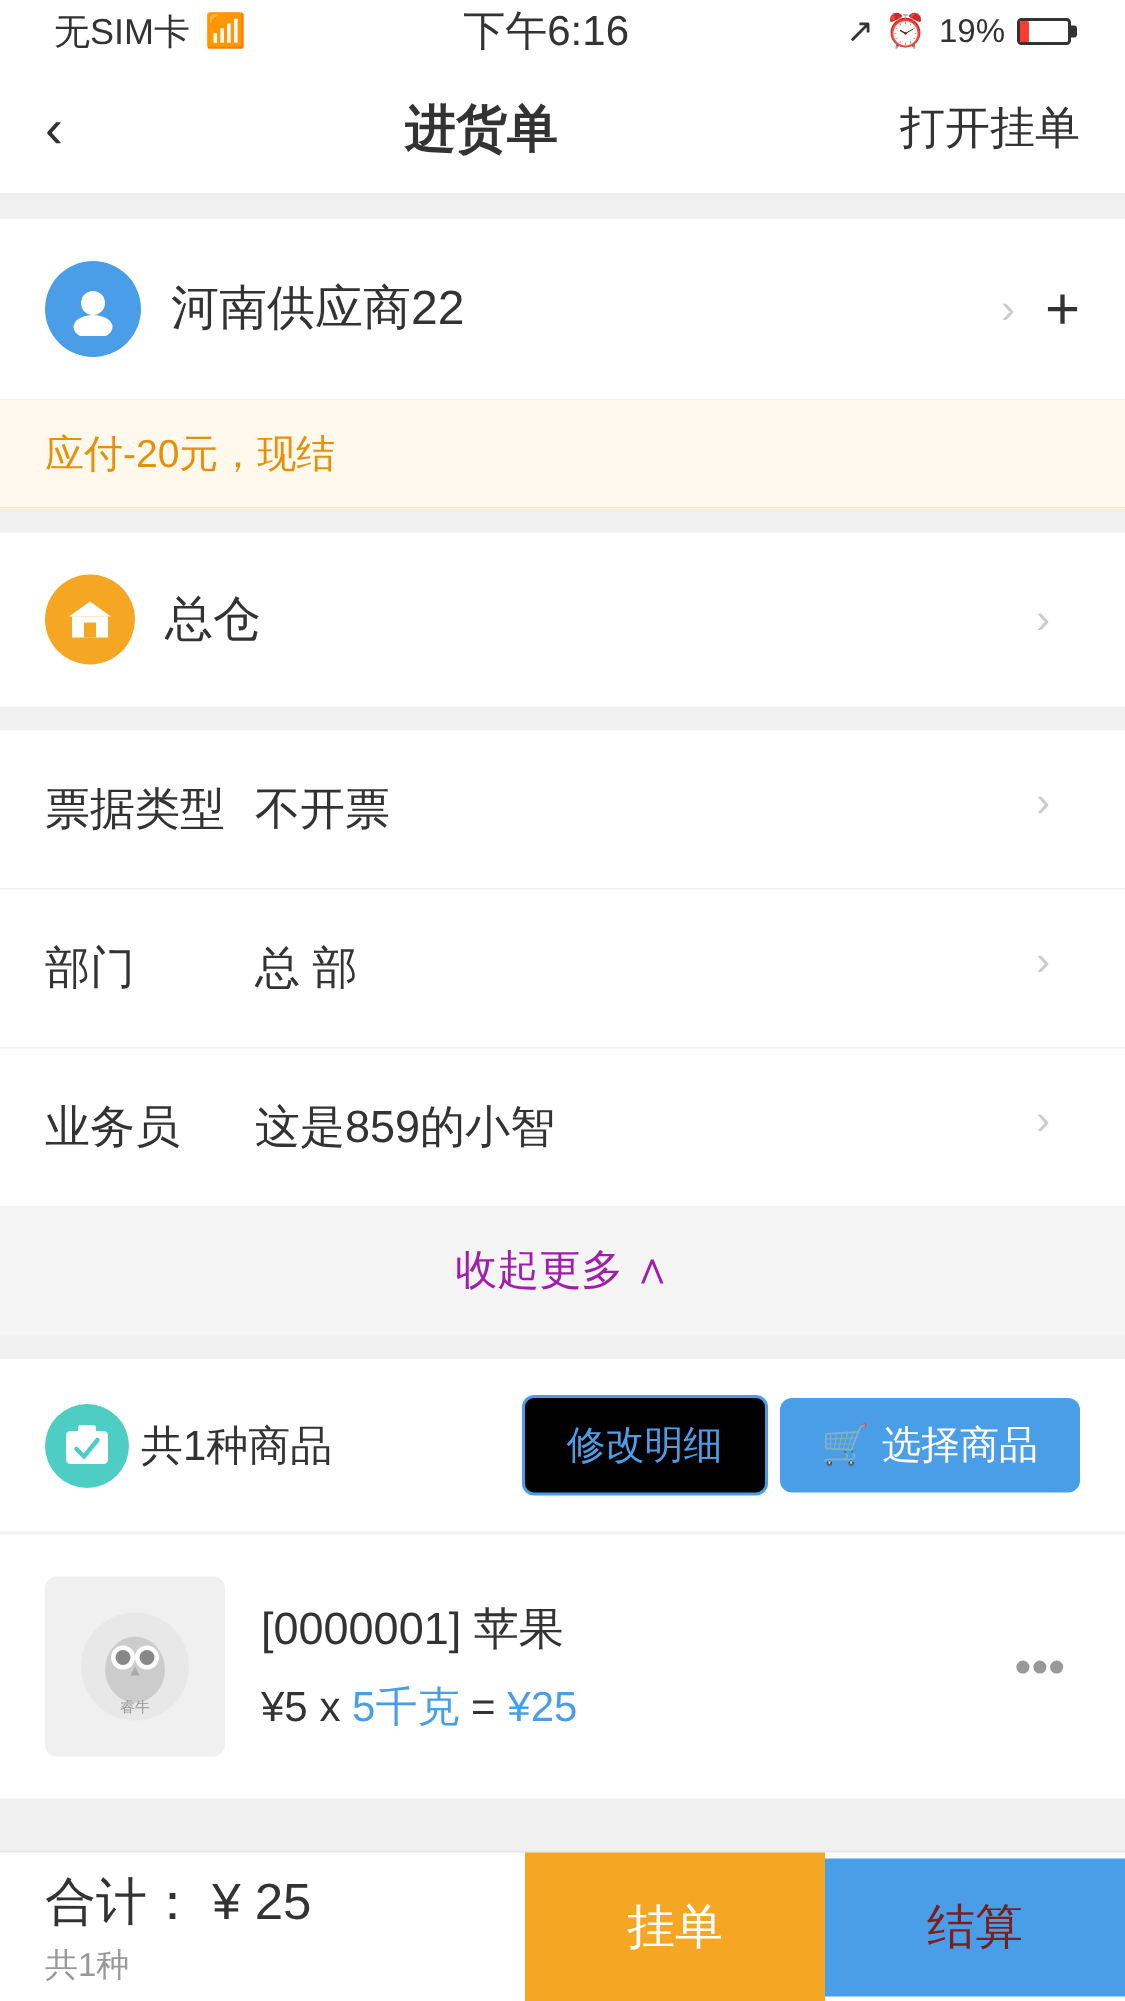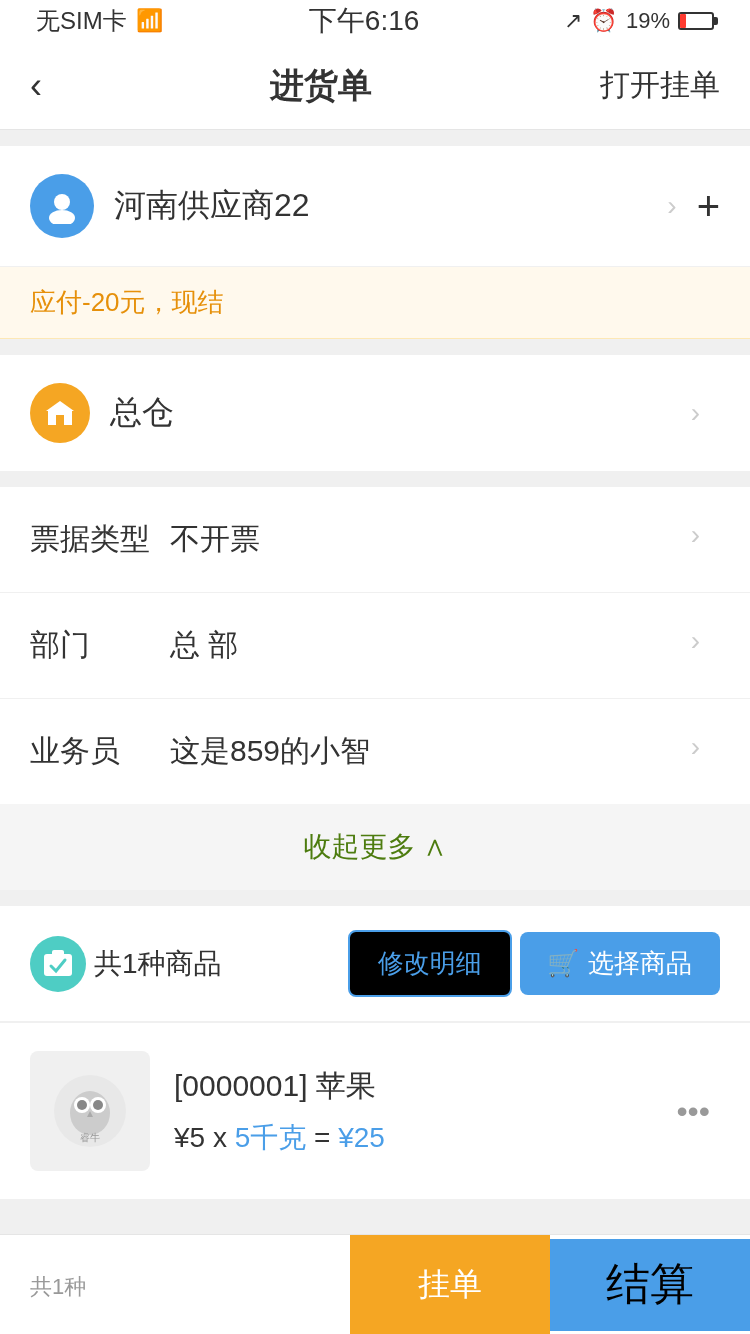--- a/index.html
+++ b/index.html
@@ -136,21 +136,21 @@
     .form-label { font-size: 30px; color: #333; width: 120px; flex-shrink: 0; }
     .form-value { flex: 1; font-size: 30px; color: #333; padding-left: 20px; }
     .form-value.placeholder { color: #ccc; }
 
     
     .collapse-bar {
       background: #f5f5f5;
       text-align: center;
       padding: 24px;
       font-size: 28px;
-      color: #4d7c0f;
+      color: #a21caf;
       cursor: pointer;
     }
 
     
     .product-header {
       background: #fff;
       margin-top: 16px;
       display: flex;
       align-items: center;
       padding: 24px 30px;
@@ -249,22 +249,22 @@
       display: flex;
       align-items: center;
       justify-content: center;
       cursor: pointer;
       text-align: center;
     }
     .settle-btn {
       width: 200px;
       height: 92px;
       background: #4a9ee8;
-      color: #000000;
-      font-size: 44px;
+      color: #7f1d1d;
+      font-size: 32px;
       border: none;
       display: flex;
       align-items: center;
       justify-content: center;
       cursor: pointer;
     }
 
     
     .bottom-spacer { height: 110px; }
 
@@ -390,17 +390,21 @@
       <span class="highlight">¥25</span>
     </div>
   </div>
   <span class="more-btn">•••</span>
 </div>
 
 <div class="bottom-spacer"></div>
 
 <div class="bottom-bar">
   <div class="total-section">
+    <div class="total-amount">
+      <span>合计：</span>
+      <span>¥ 25</span>
+    </div>
     <div class="total-count">共1种</div>
   </div>
   <button class="hang-btn">挂单</button>
   <button class="settle-btn">结算</button>
 </div>
 
 </body></html>

